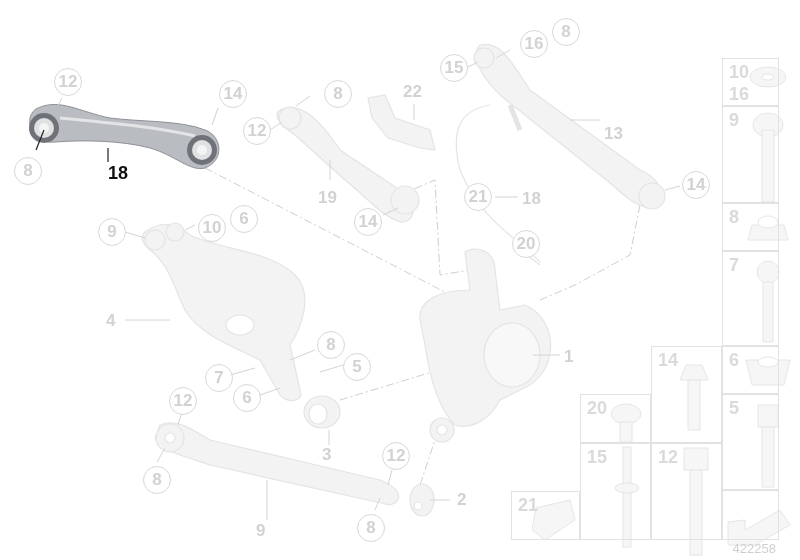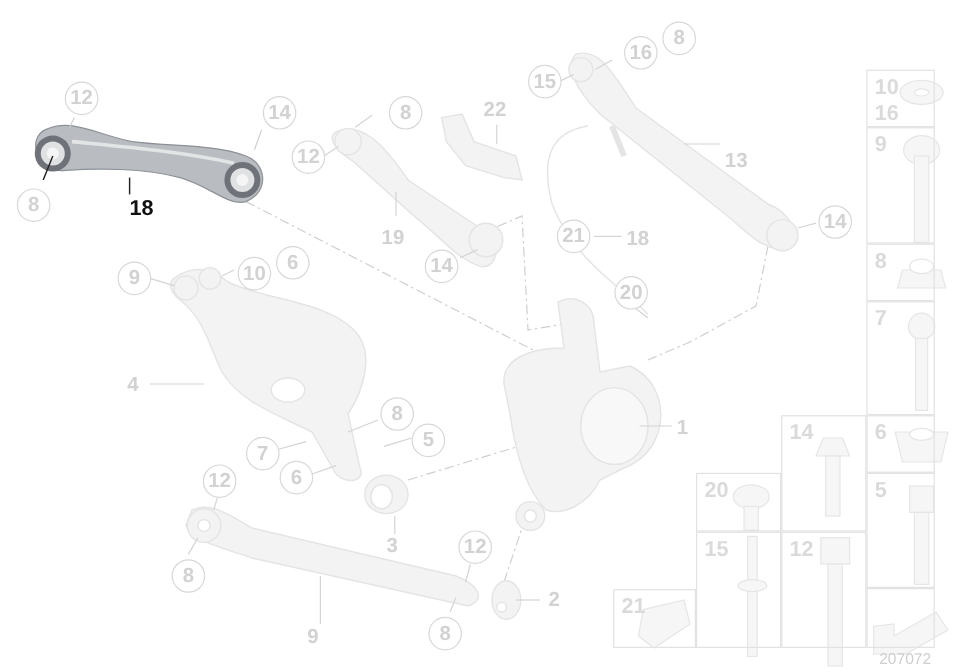--- a/index.html
+++ b/index.html
@@ -212,15 +212,15 @@
 <div class="cell" style="left:651px;top:443px;width:71px;height:97px">
   <span class="cell-num">12</span>
 </div>
 <div class="cell" style="left:511px;top:491px;width:69px;height:49px">
   <span class="cell-num">21</span>
 </div>
 <div class="cell" style="left:722px;top:490px;width:57px;height:50px">
   <span></span>
 </div>
 
-<div class="footer-id" style="right:24px;bottom:4px">207072</div>
+<div class="footer-id" style="right:24px;bottom:4px">422258</div>
 
 </div>
 
 </body></html>

